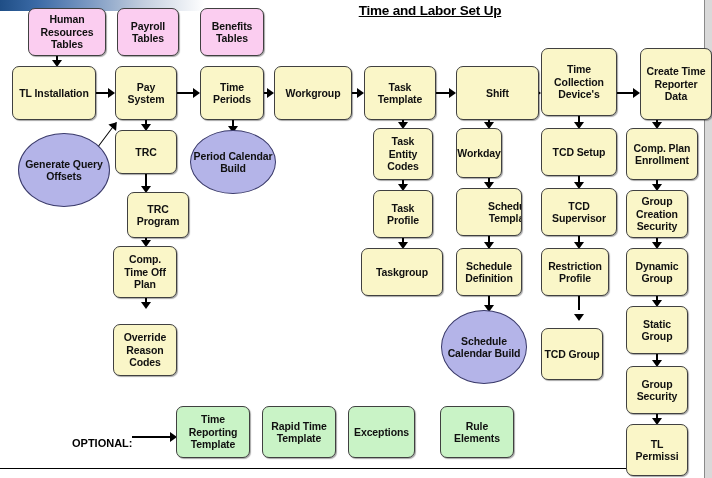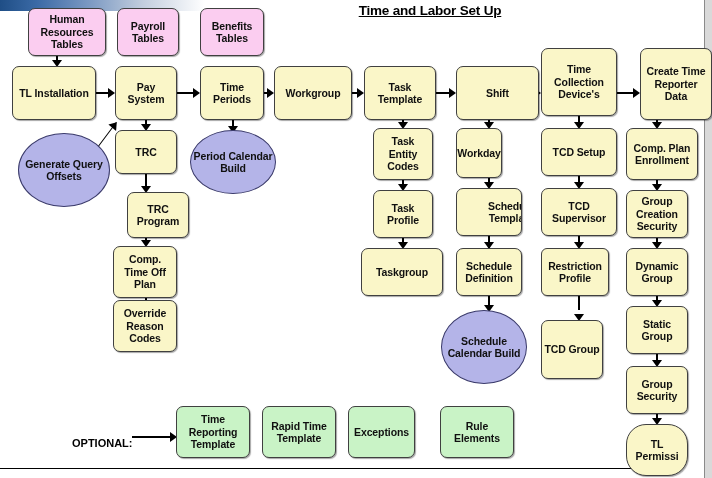--- a/index.html
+++ b/index.html
@@ -183,21 +183,21 @@
       </div>
       <div class="node box yellow" style="left: 115px; top: 130px; width: 62px; height: 44px;">
         <span class="lbl">TRC</span>
       </div>
       <div class="node box yellow" style="left: 115px; top: 192px; width: 62px; height: 46px; margin-left: 12px;">
         <span class="lbl">TRC Program</span>
       </div>
       <div class="node box yellow" style="left: 113px; top: 246px; width: 64px; height: 52px;">
         <span class="lbl">Comp. Time Off Plan</span>
       </div>
-      <div class="node box yellow" style="left: 113px; top: 300px; width: 64px; height: 52px;">
+      <div class="node box yellow" style="left: 113px; top: 324px; width: 64px; height: 52px;">
         <span class="lbl">Override Reason Codes</span>
       </div>
       <div class="node box yellow" style="left: 373px; top: 128px; width: 60px; height: 52px;">
         <span class="lbl">Task Entity Codes</span>
       </div>
       <div class="node box yellow" style="left: 373px; top: 190px; width: 60px; height: 48px;">
         <span class="lbl">Task Profile</span>
       </div>
       <div class="node box yellow" style="left: 361px; top: 248px; width: 82px; height: 48px;">
         <span class="lbl">Taskgroup</span>
@@ -210,42 +210,42 @@
       </div>
       <div class="node box yellow" style="left: 456px; top: 248px; width: 66px; height: 48px;">
         <span class="lbl">Schedule Definition</span>
       </div>
       <div class="node box yellow" style="left: 541px; top: 128px; width: 76px; height: 48px;">
         <span class="lbl">TCD Setup</span>
       </div>
       <div class="node box yellow" style="left: 541px; top: 188px; width: 76px; height: 48px;">
         <span class="lbl">TCD Supervisor</span>
       </div>
-      <div class="node box yellow" style="left: 541px; top: 248px; width: 68px; height: 48px; border-radius: 6px;">
+      <div class="node box yellow" style="left: 541px; top: 248px; width: 68px; height: 48px;">
         <span class="lbl">Restriction Profile</span>
       </div>
-      <div class="node box yellow" style="left: 541px; top: 320px; width: 62px; height: 59px;">
+      <div class="node box yellow" style="left: 541px; top: 328px; width: 62px; height: 52px;">
         <span class="lbl">TCD Group</span>
       </div>
       <div class="node box yellow" style="left: 626px; top: 128px; width: 72px; height: 52px;">
         <span class="lbl">Comp. Plan Enrollment</span>
       </div>
       <div class="node box yellow" style="left: 626px; top: 190px; width: 62px; height: 48px;">
         <span class="lbl">Group Creation Security</span>
       </div>
       <div class="node box yellow" style="left: 626px; top: 248px; width: 62px; height: 48px;">
         <span class="lbl">Dynamic Group</span>
       </div>
       <div class="node box yellow" style="left: 626px; top: 306px; width: 62px; height: 48px;">
         <span class="lbl">Static Group</span>
       </div>
       <div class="node box yellow" style="left: 626px; top: 366px; width: 62px; height: 48px;">
         <span class="lbl">Group Security</span>
       </div>
-      <div class="node box yellow" style="left: 626px; top: 424px; width: 62px; height: 52px; border-radius: 20px;">
+      <div class="node box yellow" style="left: 626px; top: 424px; width: 62px; height: 52px;">
         <span class="lbl">TL Permissi</span>
       </div>
       <div class="node ellipse" style="left: 18px; top: 133px; width: 92px; height: 74px;">
         <span class="lbl">Generate Query Offsets</span>
       </div>
       <div class="node ellipse" style="left: 190px; top: 130px; width: 86px; height: 64px;">
         <span class="lbl">Period Calendar Build</span>
       </div>
       <div class="node ellipse" style="left: 441px; top: 310px; width: 86px; height: 74px;">
         <span class="lbl">Schedule Calendar Build</span>

